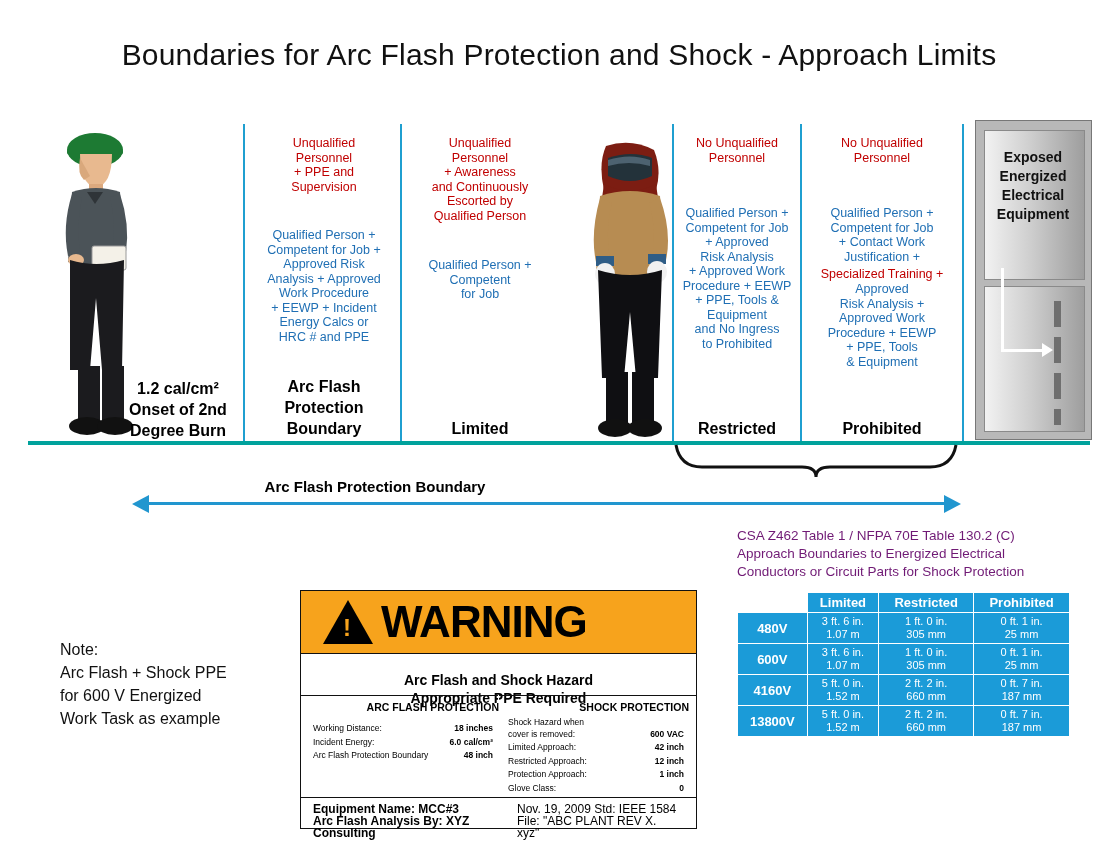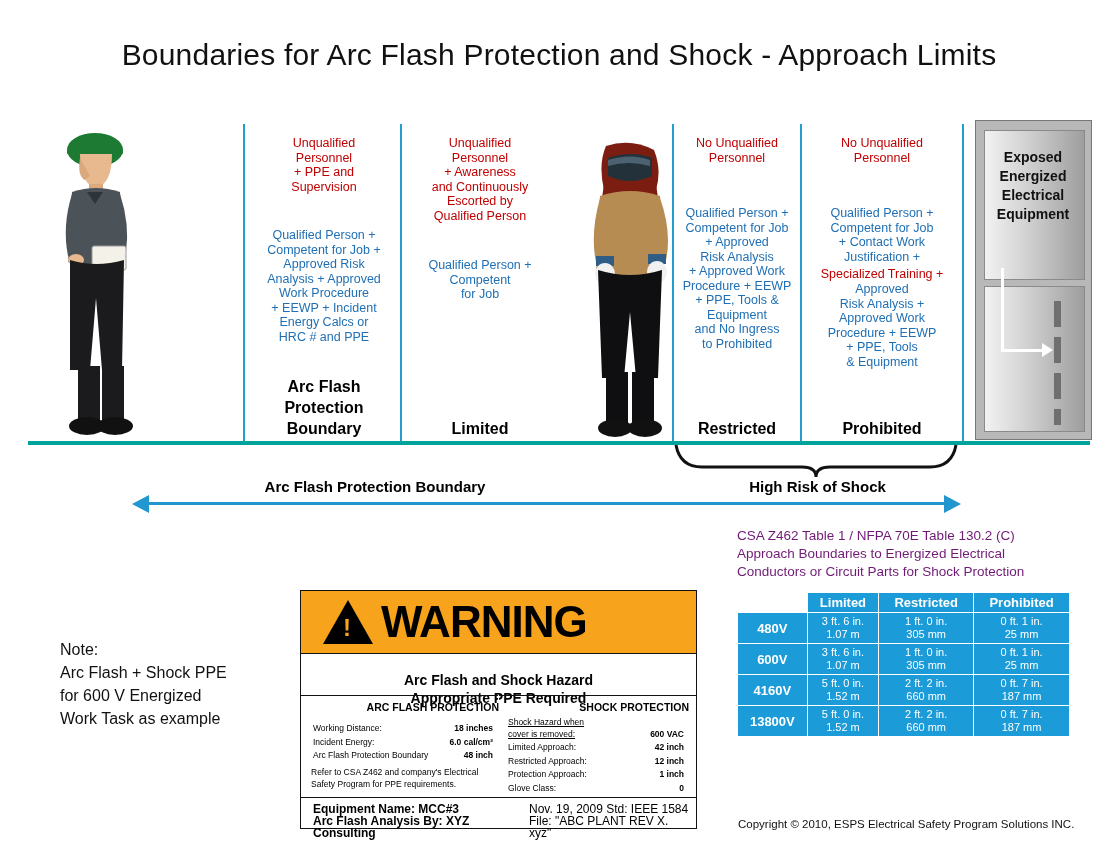--- a/index.html
+++ b/index.html
@@ -322,20 +322,25 @@
 
       <path d="M30 132 q26 8 54 0 l-2 110 l-20 0 l-6 -72 l-6 72 l-20 0 z" fill="#1b1b1e"></path>
       <rect x="38" y="238" width="22" height="56" fill="#1b1b1e"></rect>
       <rect x="62" y="238" width="22" height="56" fill="#1b1b1e"></rect>
 
       <ellipse cx="47" cy="298" rx="18" ry="9" fill="#111"></ellipse>
       <ellipse cx="75" cy="298" rx="18" ry="9" fill="#111"></ellipse>
     </svg>
   </div>
 
+  <div class="zone-name" style="left:118px; top:378px; width:120px; line-height:21px;">
+    <div>1.2 cal/cm²</div>
+    <div>Onset of 2nd</div>
+    <div>Degree Burn</div>
+  </div>
 
   <div class="vline" style="left:243px; top:124px; height:318px;"></div>
   <div class="vline" style="left:400px; top:124px; height:318px;"></div>
   <div class="vline" style="left:672px; top:124px; height:318px;"></div>
   <div class="vline" style="left:800px; top:124px; height:318px;"></div>
   <div class="vline" style="left:962px; top:124px; height:318px;"></div>
 
   <div class="zone-col red-txt" style="left:250px; top:136px; width:148px; white-space:pre-line;">Unqualified
 Personnel
 + PPE and
@@ -444,21 +449,20 @@
     <svg width="288" height="36" viewBox="0 0 288 36">
       <path d="M4 2 q4 22 26 22 l100 0 q14 0 14 10 q0 -10 14 -10 l100 0 q22 0 26 -22" fill="none" stroke="#111" stroke-width="3"></path>
     </svg>
   </div>
 
   <div class="arrow-line"></div>
   <div class="arrow-head arrow-left"></div>
   <div class="arrow-head arrow-right"></div>
 
   <div class="band-label" style="left:160px; top:478px; width:430px;">Arc Flash Protection Boundary</div>
-  <div class="band-label" style="left:680px; top:478px; width:275px;">High Risk of Shock</div>
 
   <div class="note" style="white-space:pre-line;">Note:
 Arc Flash + Shock PPE
 for 600 V Energized
 Work Task as example</div>
 
 
   <div class="wlabel">
     <div class="w-orange">
       <div class="w-tri"></div>
@@ -485,27 +489,25 @@
         <td>Incident Energy:</td>
         <td style="text-align:right; font-weight:bold;">6.0 cal/cm²</td>
       </tr>
       <tr>
         <td>Arc Flash Protection Boundary</td>
         <td style="text-align:right; font-weight:bold;">48 inch</td>
       </tr>
     </tbody>
       </table>
 
-    <div class="w-rows" style="left:10px; top:176px; width:184px; white-space:pre-line;">Refer to CSA Z462 and company's Electrical
-Safety Program for PPE requirements.</div>
 
     <table class="w-rows" style="left:205px; top:124px; width:180px;">
       <tbody>
           <tr>
-        <td style="white-space:pre-line;text-decoration:underline;">Shock Hazard when
+        <td style="white-space:pre-line;">Shock Hazard when
 cover is removed:</td>
         <td style="text-align:right; font-weight:bold; vertical-align:bottom;">600 VAC</td>
       </tr>
       <tr>
         <td>Limited Approach:</td>
         <td style="text-align:right; font-weight:bold;">42 inch</td>
       </tr>
       <tr>
         <td>Restricted Approach:</td>
         <td style="text-align:right; font-weight:bold;">12 inch</td>
@@ -517,21 +519,21 @@
       <tr>
         <td>Glove Class:</td>
         <td style="text-align:right; font-weight:bold;">0</td>
       </tr>
     </tbody>
       </table>
 
     <div class="w-hr" style="top:206px;"></div>
     <div class="w-foot" style="left:12px; top:212px; width:190px; font-weight:bold; white-space:pre-line;">Equipment Name: MCC#3
 Arc Flash Analysis By: XYZ Consulting</div>
-    <div class="w-foot" style="left:228px; top:212px; width:160px; white-space:pre-line;">Nov. 19, 2009  Std: IEEE 1584
+    <div class="w-foot" style="left:216px; top:212px; width:160px; white-space:pre-line;">Nov. 19, 2009  Std: IEEE 1584
 File: "ABC PLANT REV X. xyz"</div>
   </div>
 
   <div class="tbl-cap" style="white-space:pre-line;">CSA Z462 Table 1  /  NFPA 70E Table 130.2 (C)
 Approach Boundaries to Energized Electrical
 Conductors or Circuit Parts for Shock Protection</div>
 
   <table class="approach">
     <thead>
       <tr>
@@ -574,15 +576,14 @@
         <td class="val" style="white-space:pre-line;">5 ft. 0 in.
 1.52 m</td>
         <td class="val" style="white-space:pre-line;">2 ft. 2 in.
 660 mm</td>
         <td class="val" style="white-space:pre-line;">0 ft. 7 in.
 187 mm</td>
       </tr>
     </tbody>
   </table>
 
-  <div class="copyright">Copyright © 2010, ESPS Electrical Safety Program Solutions INC.</div>
 
 </div>
 
 </body></html>

